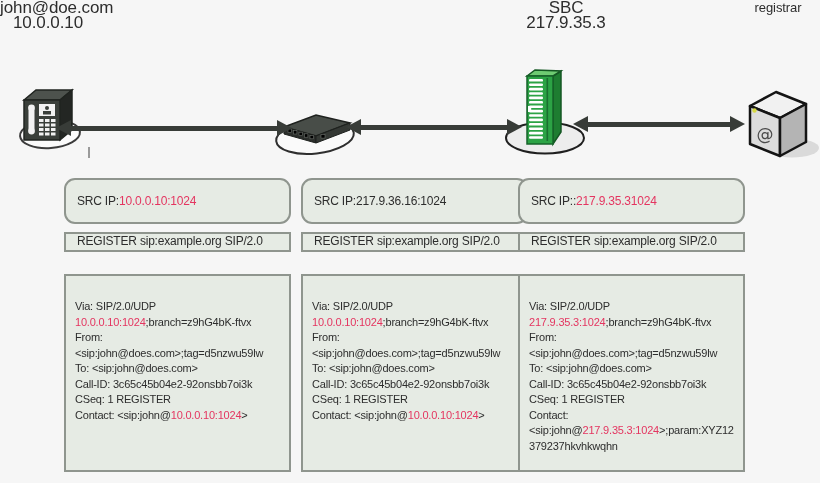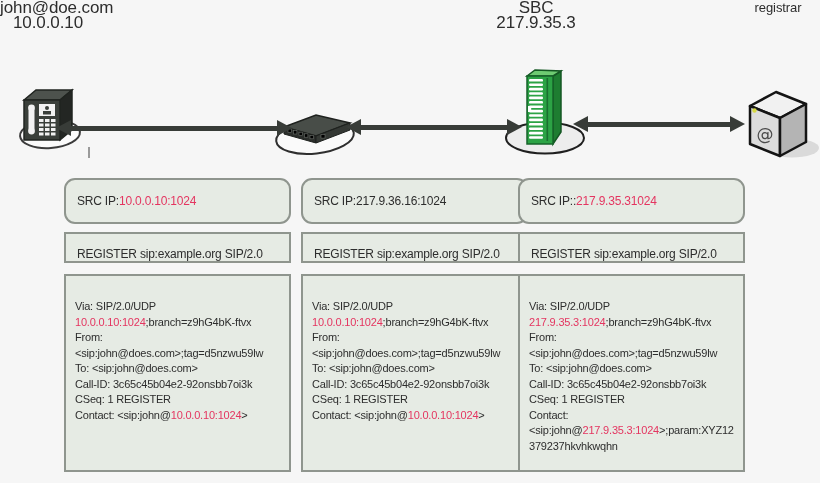--- a/index.html
+++ b/index.html
@@ -7,21 +7,21 @@
     --arrow:#383c38; --pageBg:#f6f6f6;
   }
   html,body{margin:0;padding:0;}
   body{background:#eaeaea;font-family:"Liberation Sans",sans-serif;}
   .canvas{position:relative;width:820px;height:483px;background:var(--pageBg);overflow:hidden;}
 
   
   .node-label{position:absolute;text-align:center;color:var(--ink);font-size:17px;line-height:15px;letter-spacing:-0.1px;}
   .node-label.client{left:0;top:37;width:96px;}
   .node-label.nat{left:265px;top:43;width:100px;}
-  .node-label.sbc{left:486px;top:37;width:100px;}
+  .node-label.sbc{left:516px;top:37;width:100px;}
   .node-label.registrar{left:726px;top:64;width:104px;font-size:13px;}
 
   
   .icon-abs{position:absolute;}
   .phone-pos{left:12px;top:86px;}
   .nat-pos{left:270px;top:104px;}
   .sbc-pos{left:503px;top:64px;}
   .reg-pos{left:734px;top:82px;}
 
   
@@ -35,21 +35,21 @@
   .a2{left:346px;top:119px;width:176px;}
   .a3{left:573px;top:116px;width:172px;}
 
   .tick{position:absolute;left:88px;top:147px;width:1.5px;height:11px;background:#9a9a9a;}
 
   
   .box{position:absolute;width:227px;box-sizing:border-box;background:var(--boxFill);
        border:2px solid var(--boxBorder);color:var(--ink);}
   .c0{left:64px;} .c1{left:301px;} .c2{left:518px;}
   .src-box{top:178px;height:46px;display:flex;align-items:center;padding-left:11px;border-radius:11px;}
-  .reg-box{top:232px;height:31px;display:flex;align-items:flex-end;padding-left:11px;}
+  .reg-box{top:232px;height:20px;display:flex;align-items:flex-start;padding-left:11px;}
   .via-box{top:274px;height:198px;padding:23px 9px;}
   .runline{font-size:12px;letter-spacing:-0.2px;white-space:nowrap;}
   .msg-line{font-size:11px;letter-spacing:-0.2px;line-height:15.5px;word-break:break-all;}
   .hl{color:var(--highlight);}
 </style>
 </head>
 <body>
 
 <div class="canvas">
 

